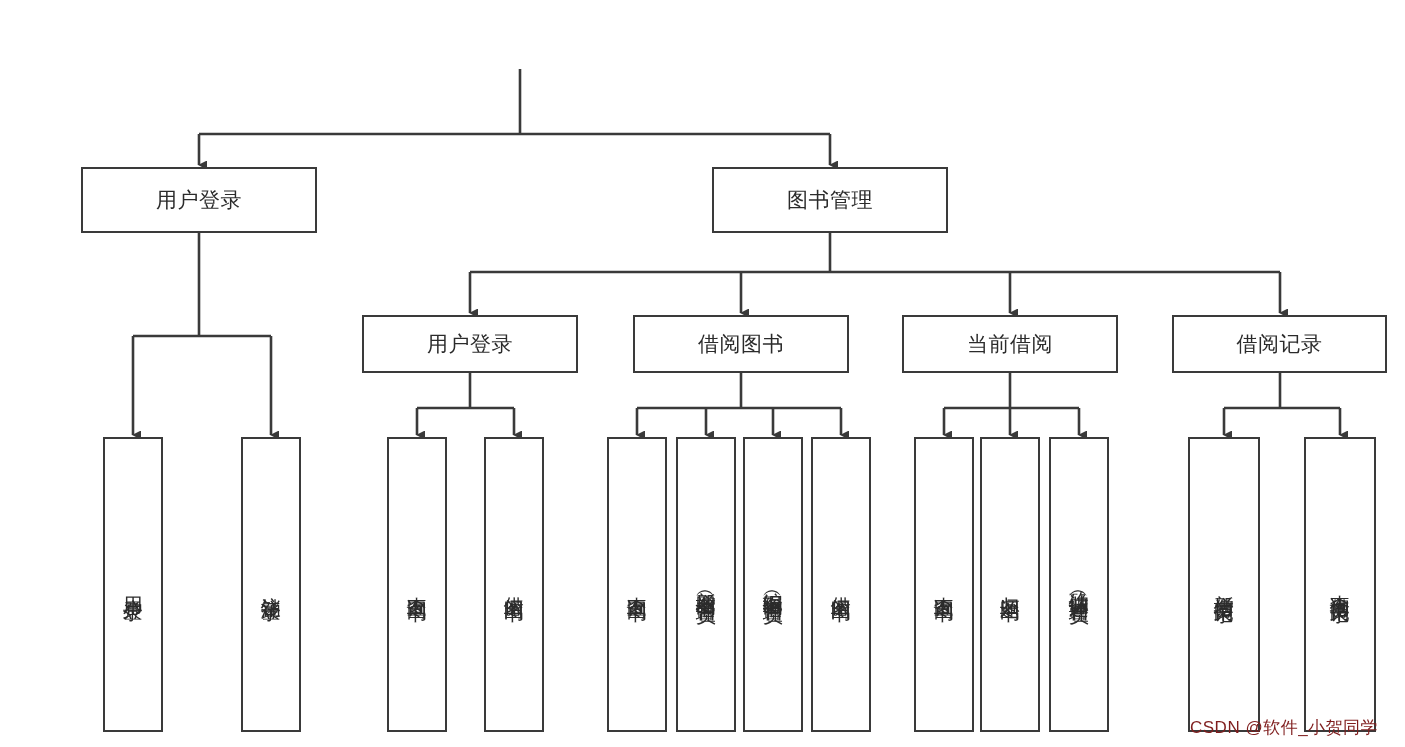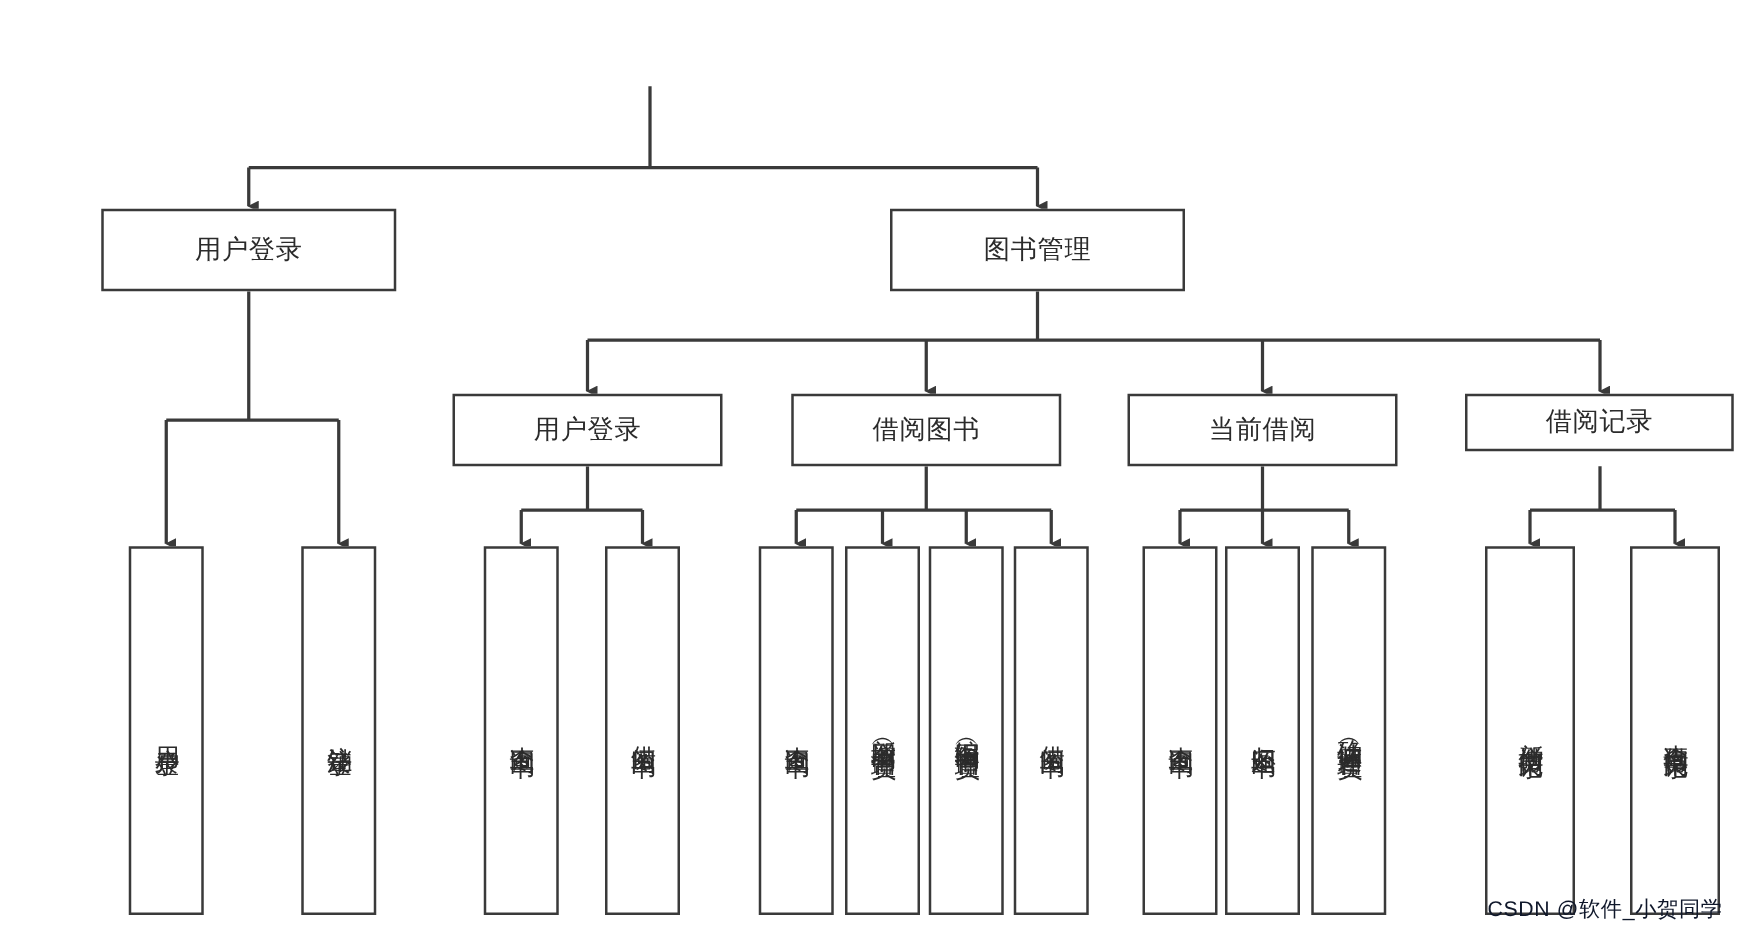--- a/index.html
+++ b/index.html
@@ -45,21 +45,21 @@
     font-size: 20px;
     letter-spacing: 2px;
     padding: 6px 0;
     white-space: nowrap;
   }
   .node-box.root {
     font-size: 22px;
   }
   .watermark {
     position: absolute;
-    color: #0f172a;
+    color: #7f1d1d;
     font-size: 17px;
     letter-spacing: 0.5px;
     white-space: nowrap;
     user-select: none;
   }
 </style>
 </head>
 <body>
 
 <div id="canvas">
@@ -110,21 +110,21 @@
 
   <div id="level2-container">
       <div class="node-box horizontal" id="node-user-login" style="left: 81px; top: 167px; width: 236px; height: 66px;">用户登录</div>
       <div class="node-box horizontal" id="node-book-management" style="left: 712px; top: 167px; width: 236px; height: 66px;">图书管理</div>
     </div>
 
   <div id="level3-container">
       <div class="node-box horizontal" id="node-new-book-recommend" style="left: 362px; top: 315px; width: 216px; height: 58px;">用户登录</div>
       <div class="node-box horizontal" id="node-book-borrow" style="left: 633px; top: 315px; width: 216px; height: 58px;">借阅图书</div>
       <div class="node-box horizontal" id="node-current-borrow" style="left: 902px; top: 315px; width: 216px; height: 58px;">当前借阅</div>
-      <div class="node-box horizontal" id="node-borrow-record" style="left: 1172px; top: 315px; width: 215px; height: 46px; text-align: right;">借阅记录</div>
+      <div class="node-box horizontal" id="node-borrow-record" style="left: 1172px; top: 315px; width: 215px; height: 58px; text-align: right;">借阅记录</div>
     </div>
 
   <div id="leaves-container">
       <div class="node-box vertical" id="node-leaf-user-login" style="left: 103px; top: 437px; width: 60px; height: 295px;">用户登录</div>
       <div class="node-box vertical" id="node-leaf-logout-login" style="left: 241px; top: 437px; width: 60px; height: 295px;">注销登录</div>
       <div class="node-box vertical" id="node-leaf-query-book-recommend" style="left: 387px; top: 437px; width: 60px; height: 295px;">查询图书</div>
       <div class="node-box vertical" id="node-leaf-borrow-book-recommend" style="left: 484px; top: 437px; width: 60px; height: 295px;">借阅图书</div>
       <div class="node-box vertical" id="node-leaf-query-book-borrow" style="left: 607px; top: 437px; width: 60px; height: 295px;">查询图书</div>
       <div class="node-box vertical" id="node-leaf-add-book-admin" style="left: 676px; top: 437px; width: 60px; height: 295px;">新增图书（管理员）</div>
       <div class="node-box vertical" id="node-leaf-edit-book-admin" style="left: 743px; top: 437px; width: 60px; height: 295px;">编辑图书（管理员）</div>

